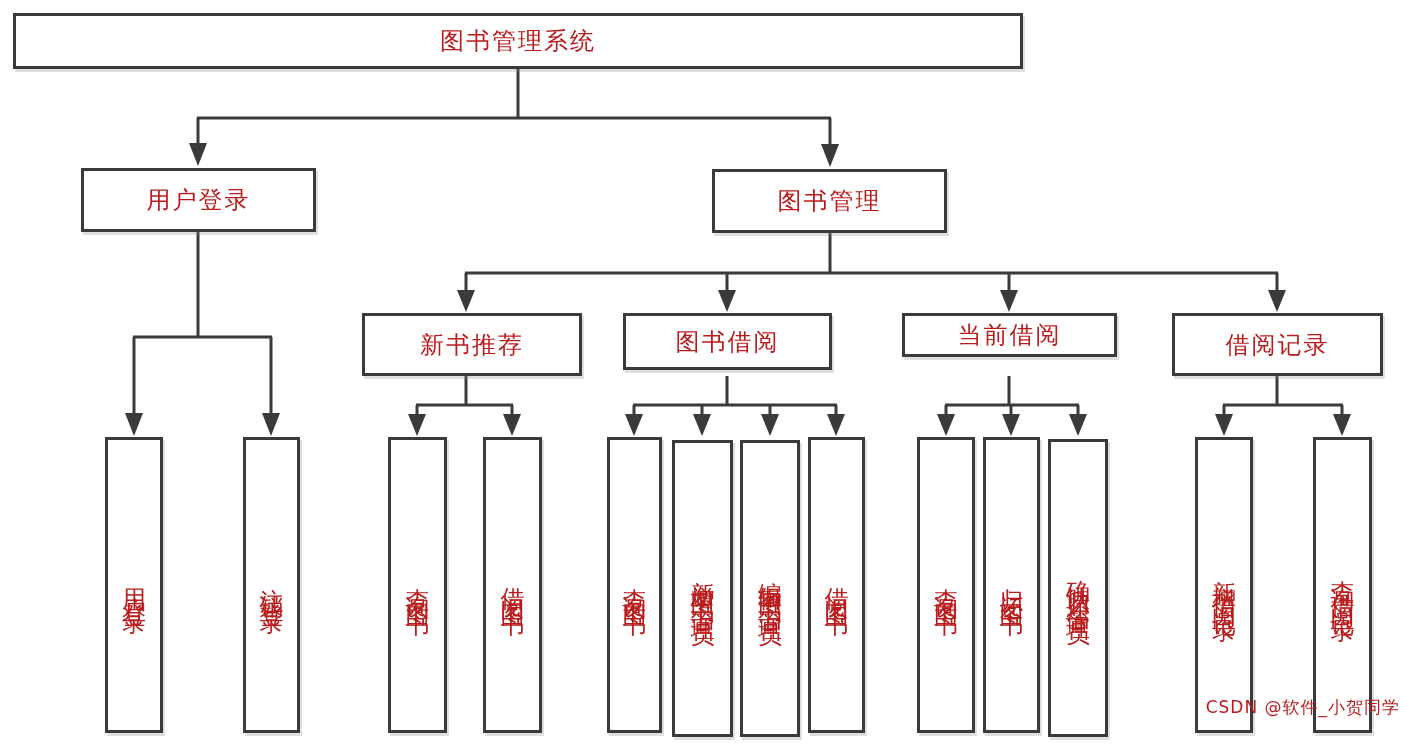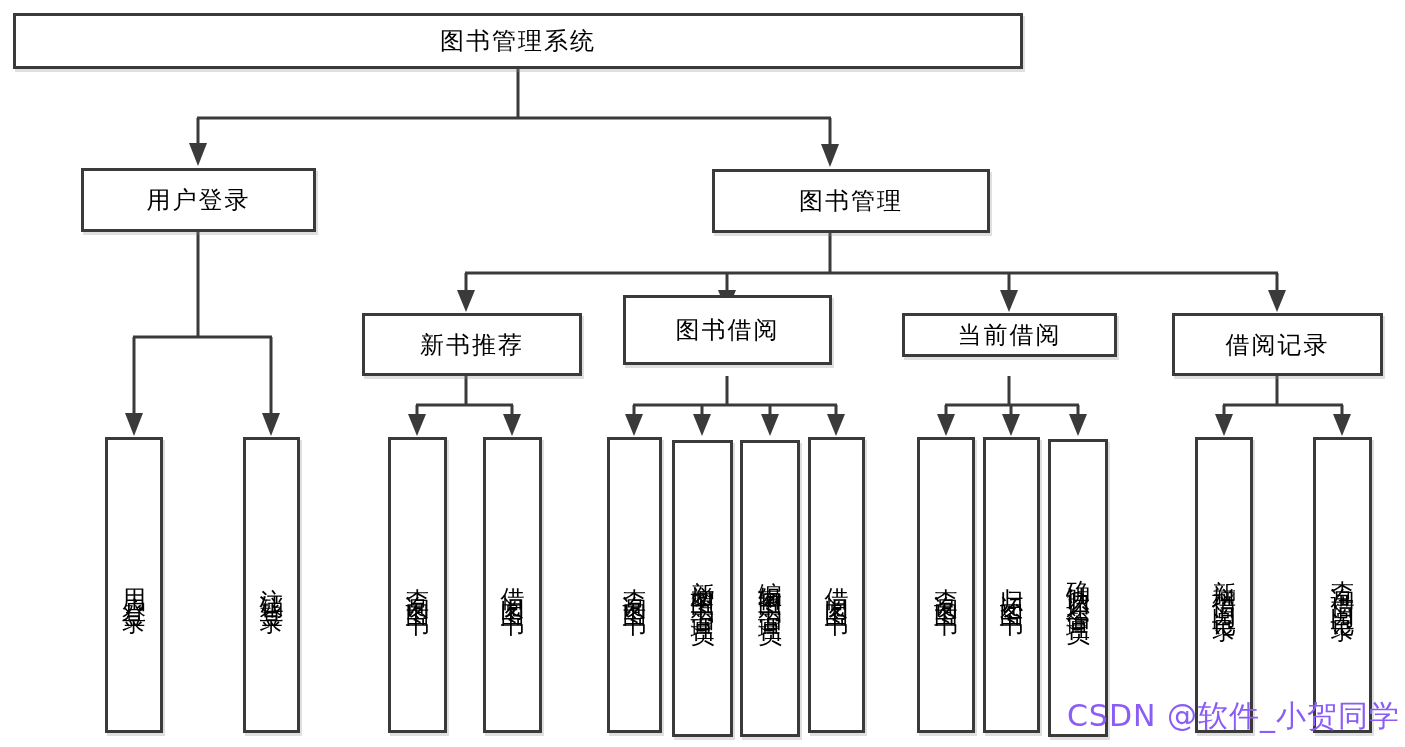--- a/index.html
+++ b/index.html
@@ -3,33 +3,33 @@
 <meta charset="utf-8">
 <style>
   html,body{margin:0;padding:0;background:#fff;}
   #stage{
     position:relative;width:1405px;height:747px;background:#ffffff;overflow:hidden;
     font-family:"DejaVu Sans","Liberation Sans",sans-serif;
   }
   #wires{position:absolute;left:0;top:0;z-index:1;}
   .box{
     position:absolute;z-index:2;box-sizing:border-box;background:#ffffff;
-    border:3px solid #3a3a3a;color:#000000;
+    border:3px solid #3a3a3a;color:#b91c1c;
     display:flex;align-items:center;justify-content:center;
     box-shadow:2px 3px 0 rgba(140,140,140,0.28);
   }
   .hbox{font-size:24px;letter-spacing:2px;white-space:nowrap;}
   .vbox{
     writing-mode:vertical-rl;text-orientation:mixed;
     font-size:24px;letter-spacing:8px;line-height:1;
   }
   .vbox-long{letter-spacing:6px;}
   #watermark{
     position:absolute;z-index:3;right:5px;top:696px;
-    font-size:30px;color:#8b5cf6;letter-spacing:1px;white-space:nowrap;
+    font-size:17px;color:#b91c1c;letter-spacing:1px;white-space:nowrap;
   }
 </style>
 </head>
 <body>
 
 <div id="stage">
 
   <svg id="wires" width="1405" height="747" viewBox="0 0 1405 747">
     <g stroke="#3a3a3a" stroke-width="3" fill="none">
 
@@ -66,24 +66,24 @@
       <polygon points="1002,414 1020,414 1011,436"></polygon>
       <polygon points="1069,414 1087,414 1078,436"></polygon>
       <polygon points="1215,414 1233,414 1224,436"></polygon>
       <polygon points="1333,414 1351,414 1342,436"></polygon>
     </g>
   </svg>
 
   <div class="box hbox" style="left:13px;top:13px;width:1010px;height:56px">图书管理系统</div>
 
   <div class="box hbox" style="left:81px;top:168px;width:235px;height:64px">用户登录</div>
-  <div class="box hbox" style="left:712px;top:169px;width:278px;height:64px">图书管理</div>
+  <div class="box hbox" style="left:712px;top:169px;width:235px;height:64px">图书管理</div>
 
   <div class="box hbox" style="left:362px;top:313px;width:220px;height:63px">新书推荐</div>
-  <div class="box hbox" style="left:623px;top:295px;width:209px;height:70px">图书借阅</div>
+  <div class="box hbox" style="left:623px;top:313px;width:209px;height:57px">图书借阅</div>
   <div class="box hbox" style="left:902px;top:313px;width:215px;height:44px">当前借阅</div>
   <div class="box hbox" style="left:1172px;top:313px;width:211px;height:63px">借阅记录</div>
 
   <div class="box vbox" style="left:105px;top:437px;width:58px;height:296px">用户登录</div>
   <div class="box vbox" style="left:243px;top:437px;width:57px;height:296px">注销登录</div>
 
   <div class="box vbox" style="left:388px;top:437px;width:59px;height:296px">查询图书</div>
   <div class="box vbox" style="left:483px;top:437px;width:59px;height:296px">借阅图书</div>
 
   <div class="box vbox" style="left:607px;top:437px;width:55px;height:296px">查询图书</div>

